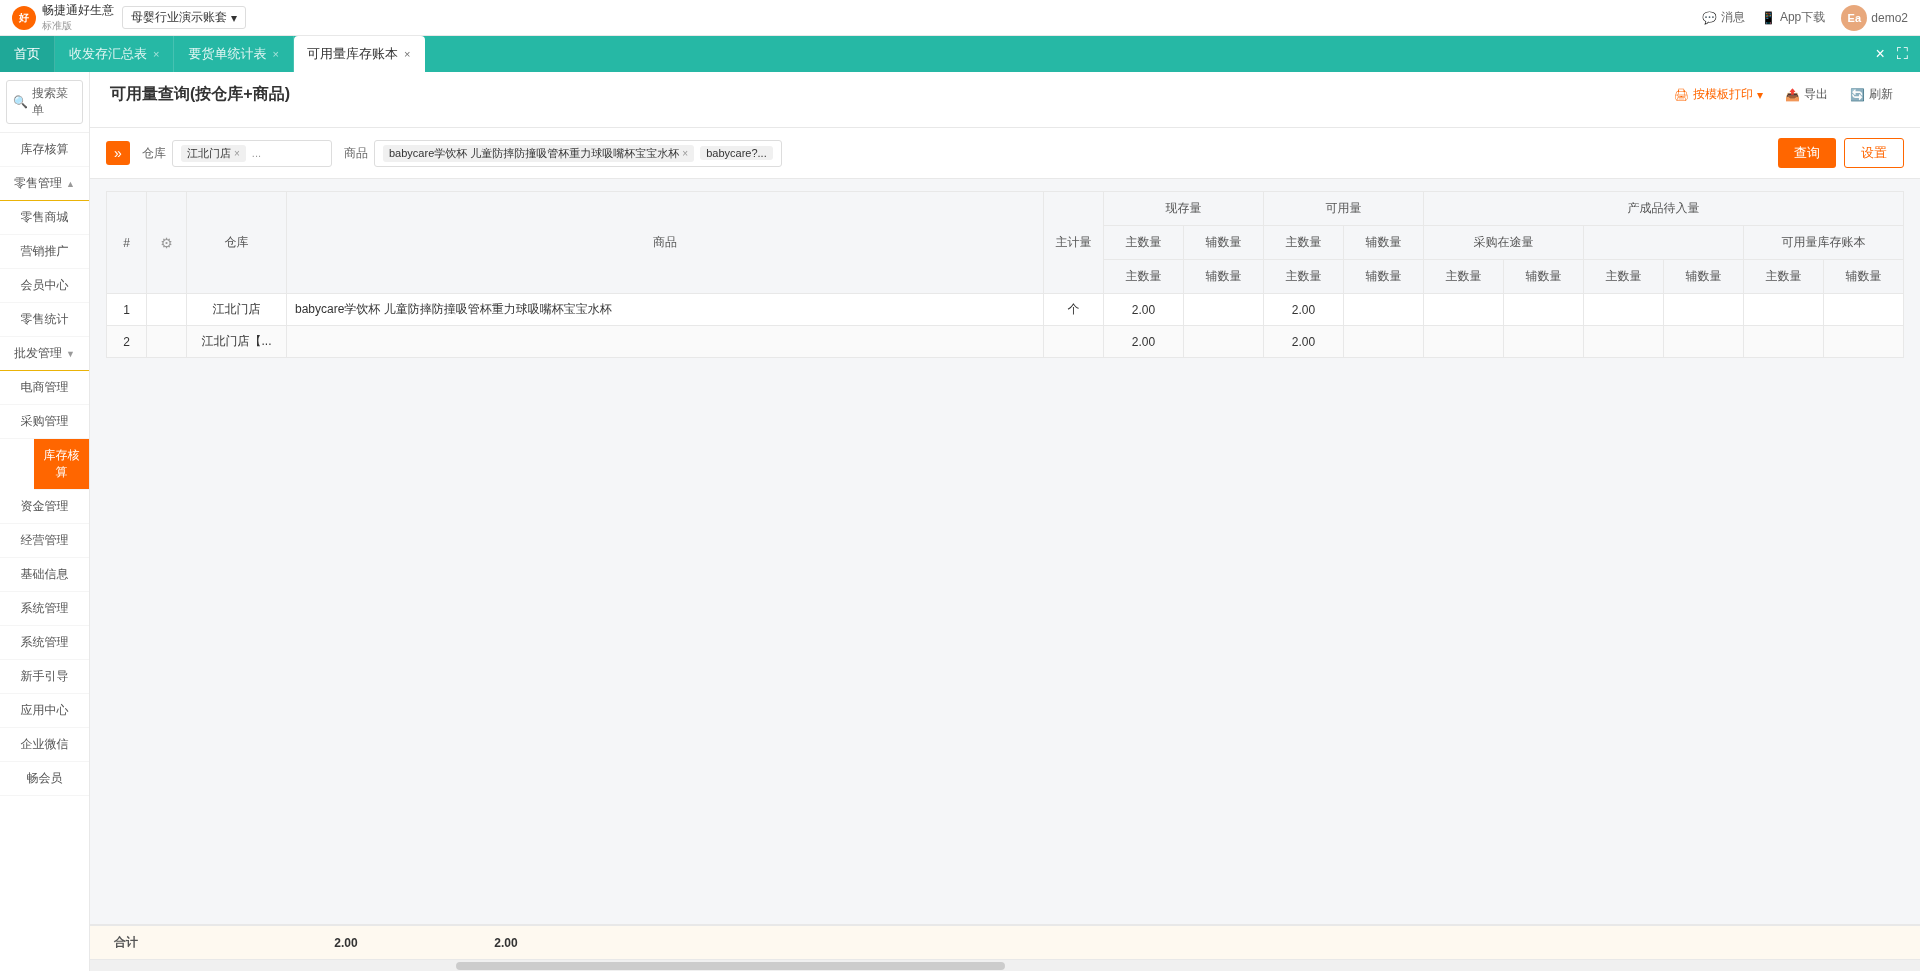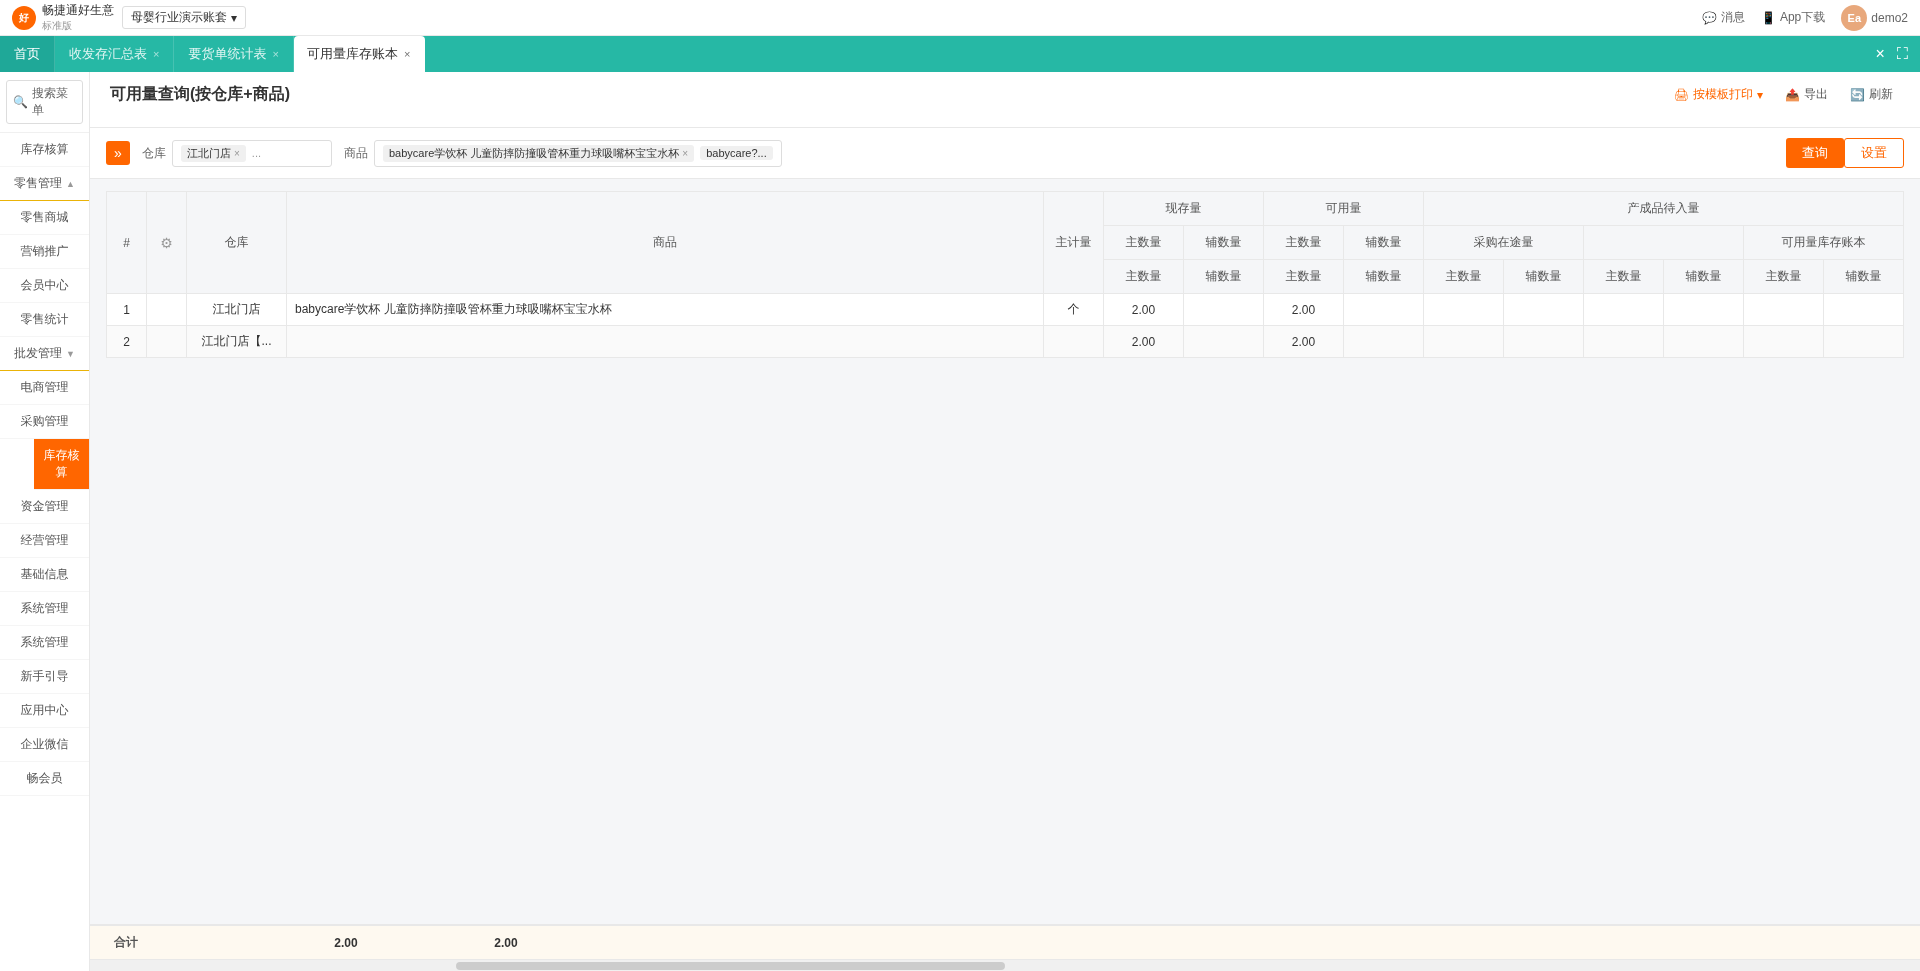--- a/index.html
+++ b/index.html
@@ -157,21 +157,21 @@
       background: #f0f0f0;
       border-radius: 3px;
       padding: 1px 6px;
       font-size: 11px;
       display: flex;
       align-items: center;
       gap: 3px;
     }
     .tag-item .tag-close { cursor: pointer; color: #999; font-size: 10px; }
     .more-btn { color: #999; cursor: pointer; font-size: 11px; }
-    .filter-actions { margin-left: auto; display: flex; }
+    .filter-actions { margin-left: auto; display: flex; gap: 8px; }
     .btn-query {
       background: #ff6600;
       color: #fff;
       border: none;
       border-radius: 3px;
       padding: 5px 16px;
       font-size: 13px;
       cursor: pointer;
     }
     .btn-setting {

